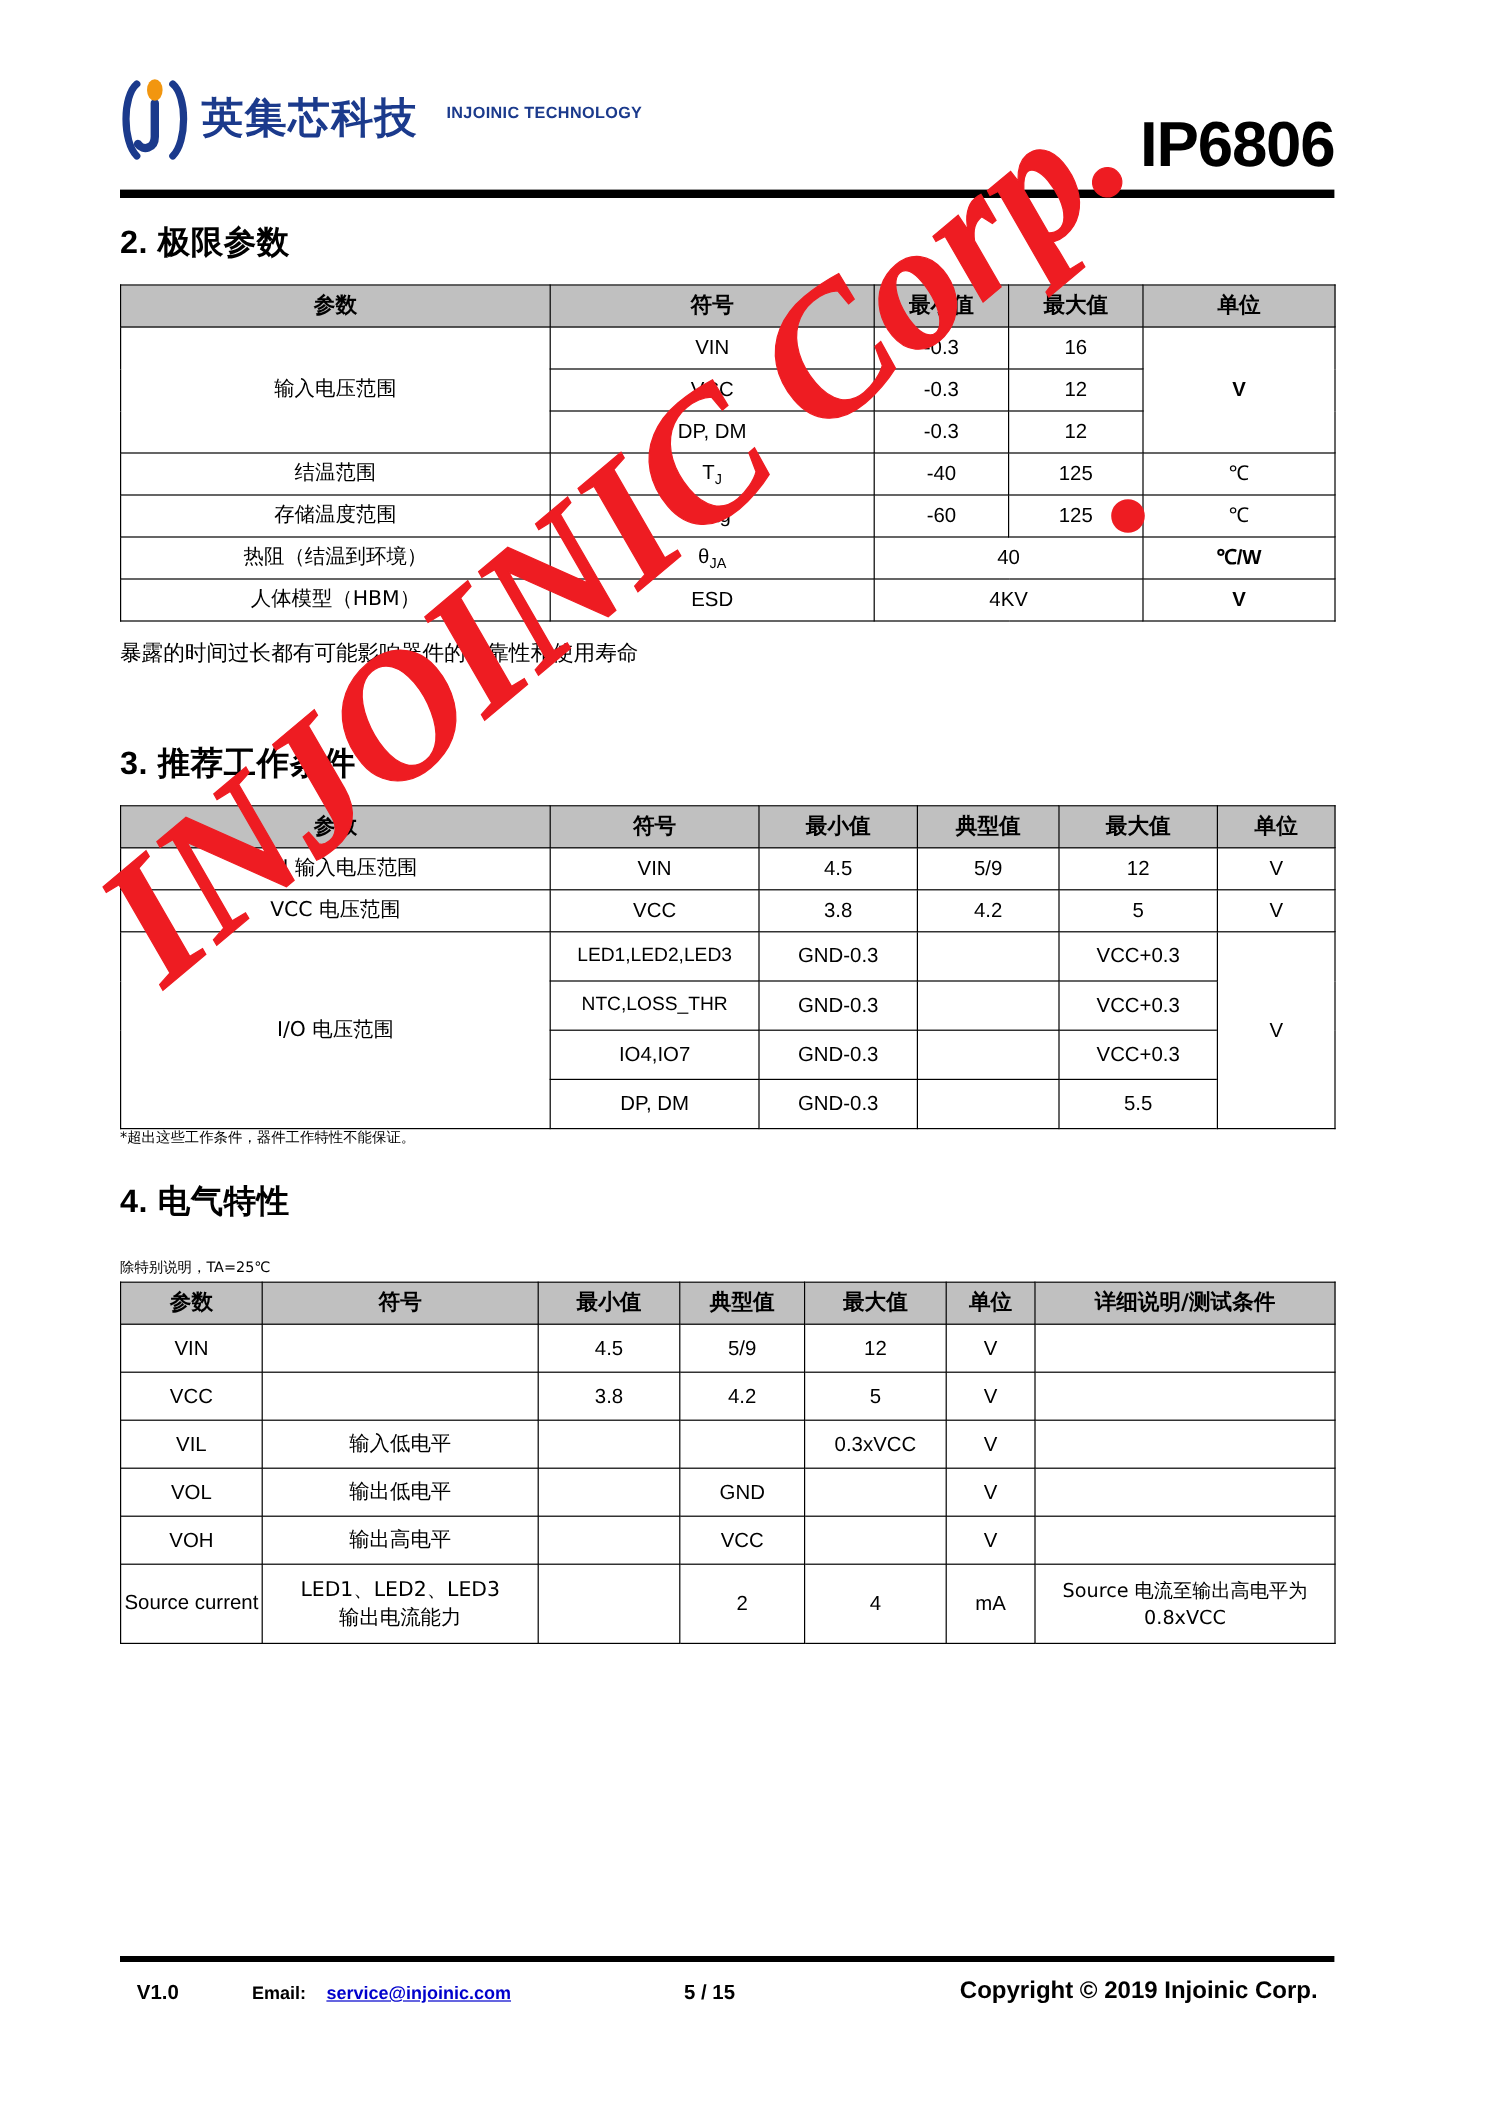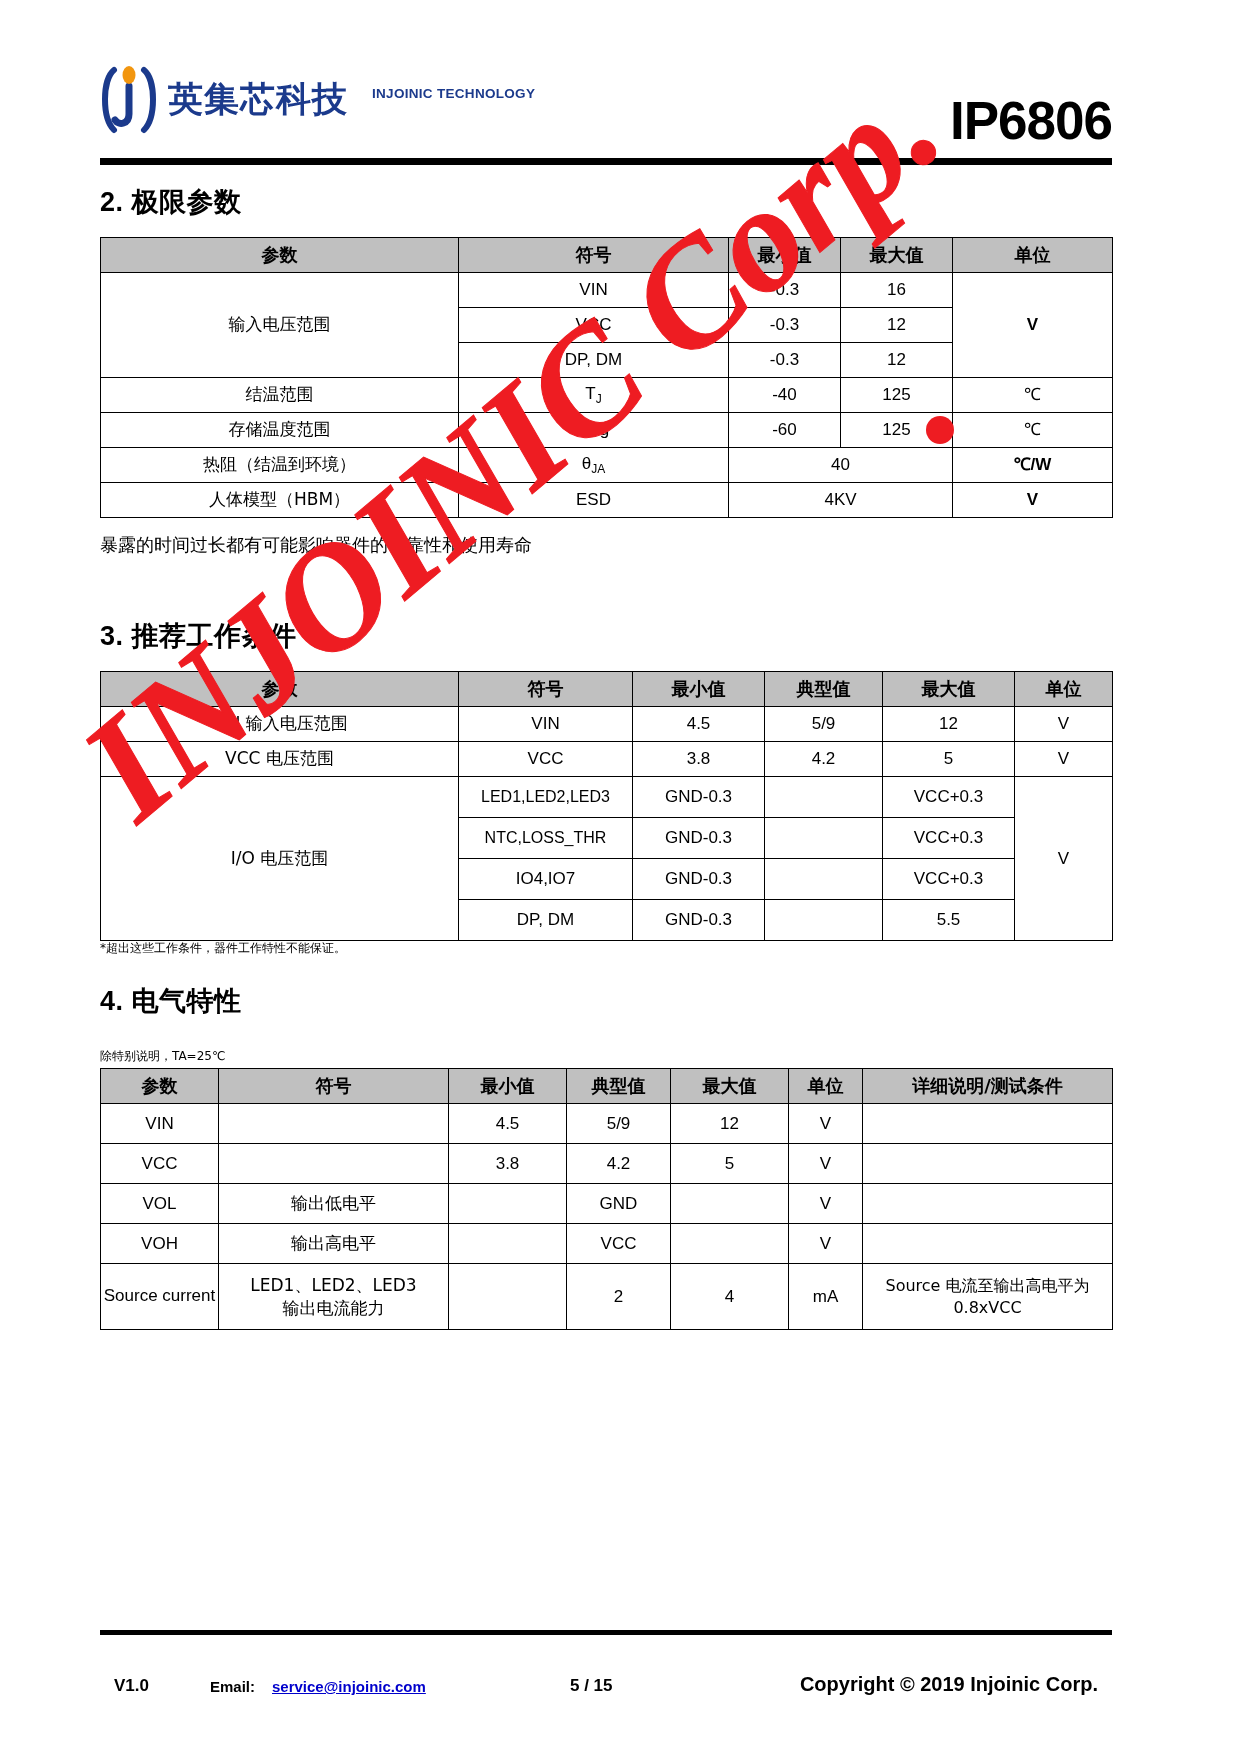--- a/index.html
+++ b/index.html
@@ -150,21 +150,20 @@
     height: 5px;
     background: #000;
   }
   .footer {
     position: absolute;
     left: 100px;
     top: 1645px;
     width: 1012px;
     height: 40px;
     font-size: 17px;
-    margin-top: 25px;
   }
   .footer .ver {
     position: absolute; left: 14px; top: 6px;
     font-weight: bold; font-size: 17px;
   }
   .footer .email-label {
     position: absolute; left: 110px; top: 8px;
     font-weight: bold; font-size: 15px;
   }
   .footer .email-addr {
@@ -422,20 +421,29 @@
       <tr style="height:40px">
         <td class="left">VCC</td>
         <td class="cn"></td>
         <td>3.8</td>
         <td>4.2</td>
         <td>5</td>
         <td>V</td>
         <td class="cn"></td>
       </tr>
       <tr style="height:40px">
+        <td class="left">VIL</td>
+        <td class="cn">输入低电平</td>
+        <td></td>
+        <td></td>
+        <td>0.3xVCC</td>
+        <td>V</td>
+        <td class="cn"></td>
+      </tr>
+      <tr style="height:40px">
         <td class="left">VOL</td>
         <td class="cn">输出低电平</td>
         <td></td>
         <td>GND</td>
         <td></td>
         <td>V</td>
         <td class="cn"></td>
       </tr>
       <tr style="height:40px">
         <td class="left">VOH</td>

